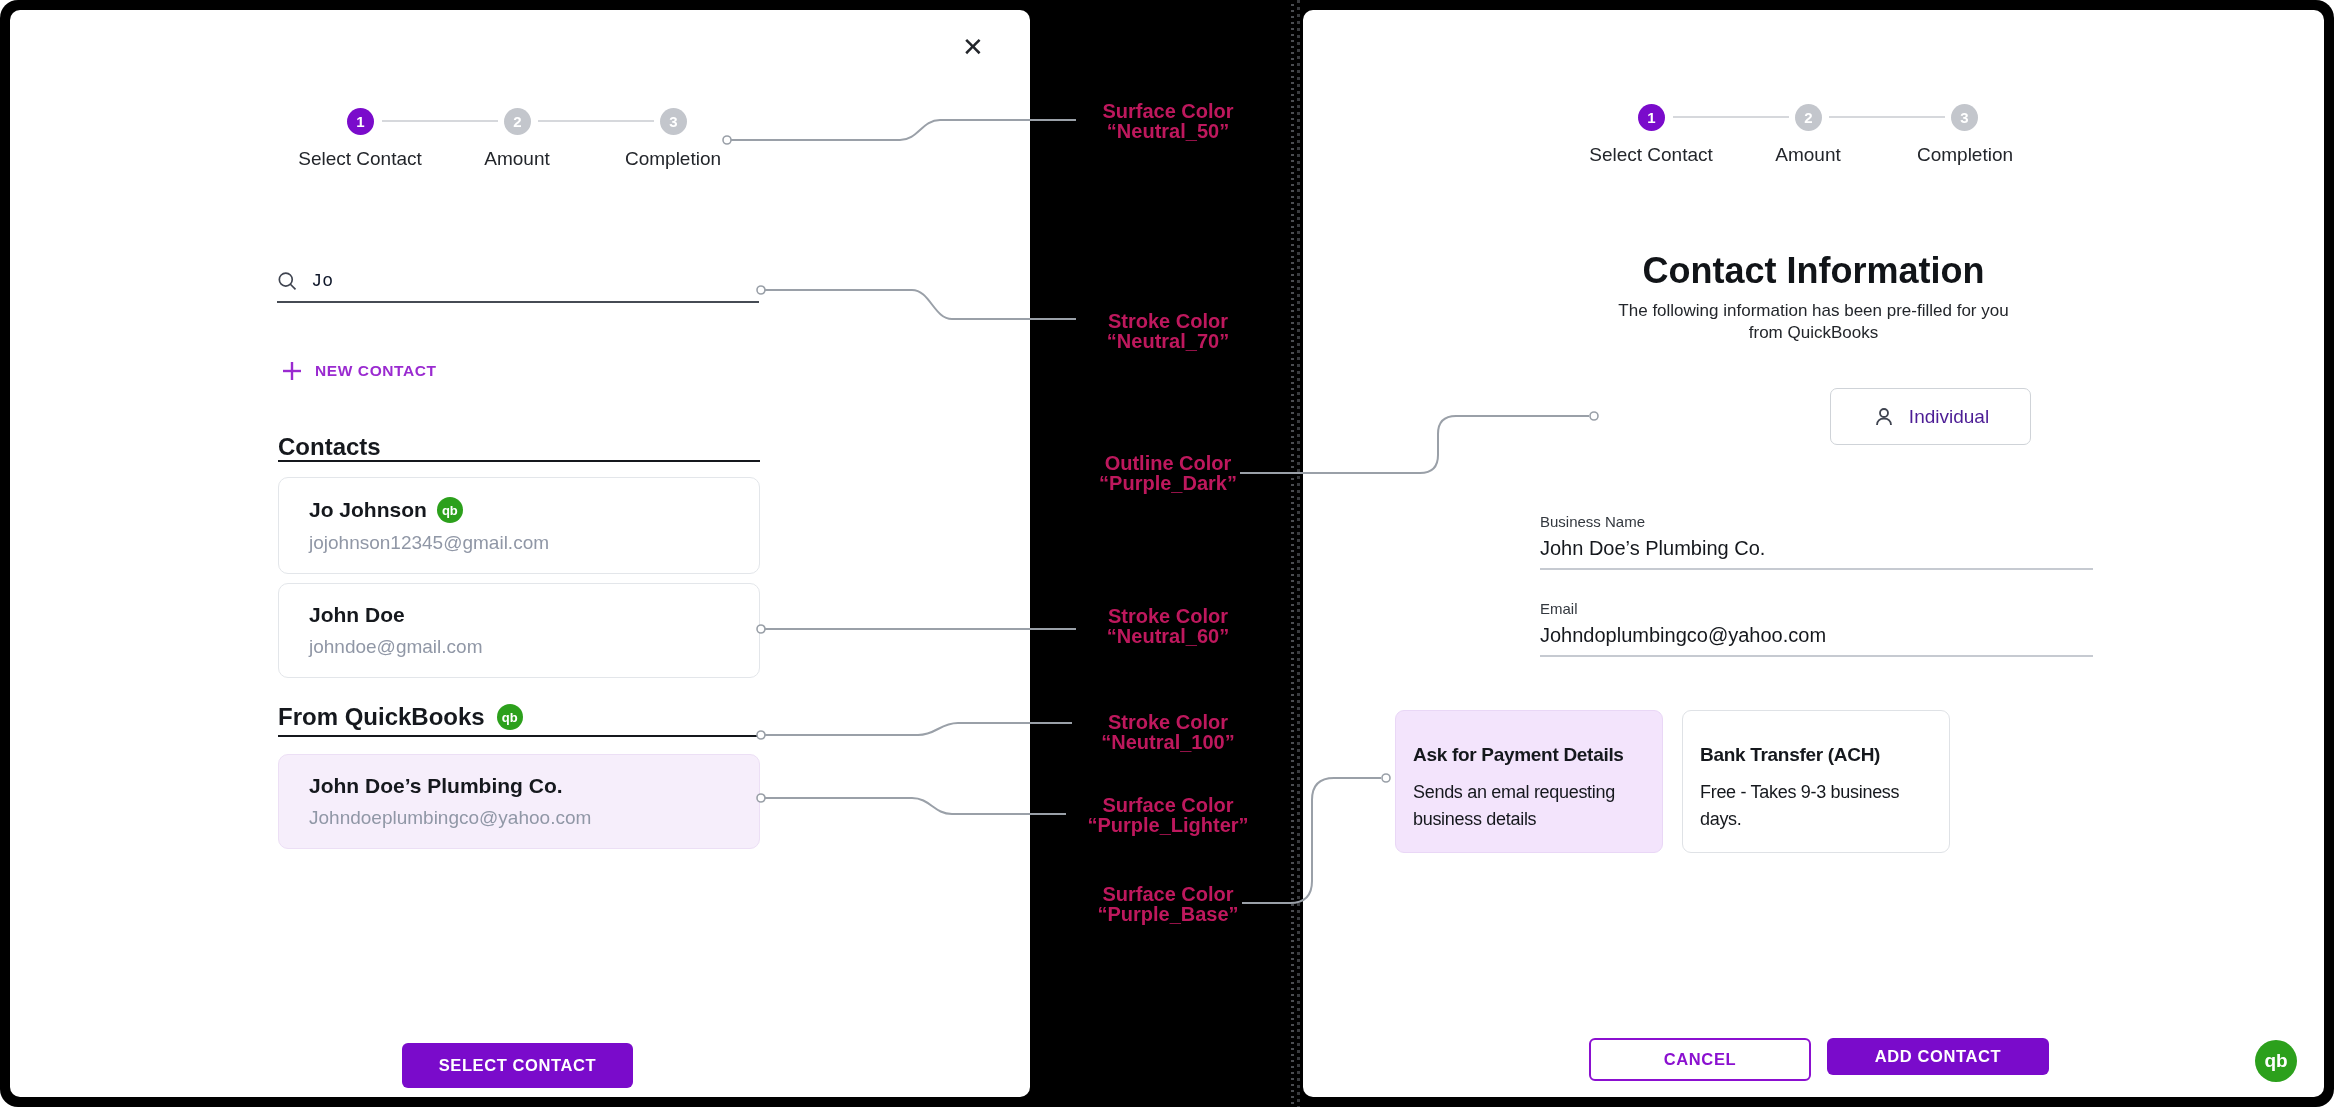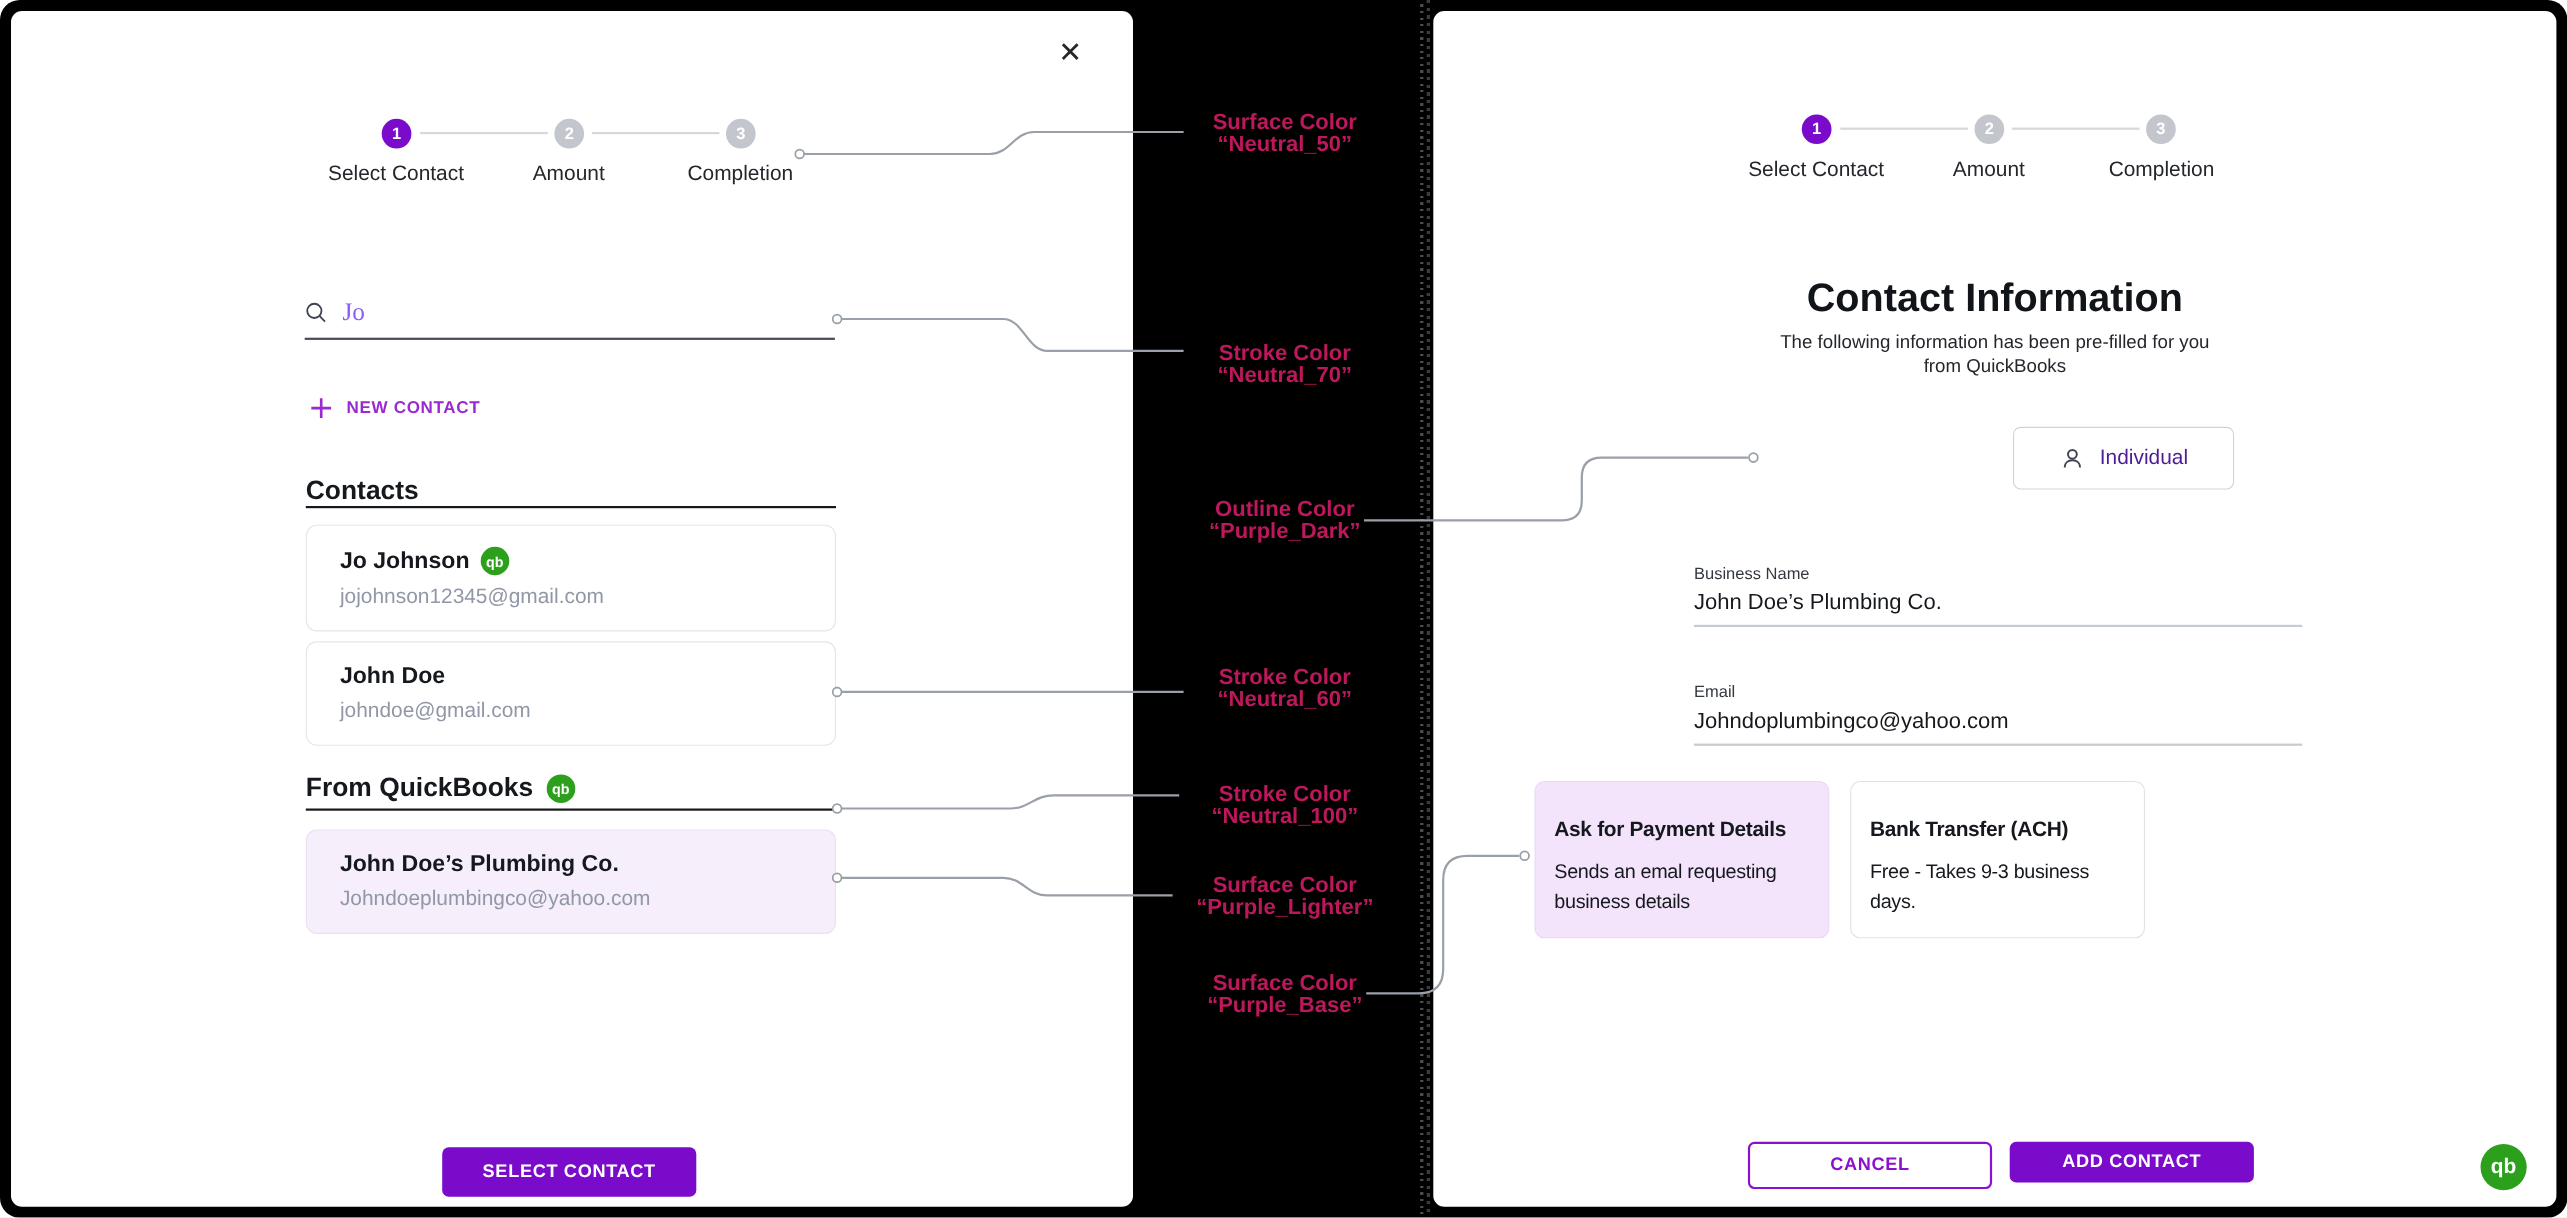--- a/index.html
+++ b/index.html
@@ -10,21 +10,21 @@
   .panel-right{left:1303px;width:1021px;}
   
   .step-circle{position:absolute;width:27px;height:27px;border-radius:50%;display:flex;align-items:center;justify-content:center;color:#fff;font-size:15px;font-weight:600;}
   .step-active{background:#7a0bcb;}
   .step-inactive{background:#c3c6cc;}
   .step-line{position:absolute;height:2px;background:#d6d8dc;}
   .step-label{position:absolute;transform:translateX(-50%);font-size:19px;color:#23262b;white-space:nowrap;}
   
   .close-btn{position:absolute;background:none;border:none;font-size:26px;color:#23262b;cursor:pointer;line-height:1;padding:0;}
   .search-wrap{position:absolute;left:267px;top:260px;width:482px;display:flex;align-items:center;gap:12px;border-bottom:2px solid #464b54;padding-bottom:9px;box-sizing:border-box;}
-  .search-wrap input{border:none;outline:none;font-size:23px;color:#8b5cf6;width:100%;font-family:Liberation Serif, serif;background:transparent;}
+  .search-wrap input{border:none;outline:none;font-size:18px;color:#0f172a;width:100%;font-family:Liberation Mono, monospace;background:transparent;}
   .new-contact{position:absolute;left:266px;top:350px;display:flex;align-items:center;gap:13px;background:none;border:none;cursor:pointer;color:#9a2ad0;font-size:15.5px;font-weight:700;letter-spacing:.6px;font-family:inherit;}
   .sec-head{position:absolute;font-size:24px;font-weight:700;color:#15181d;display:flex;align-items:center;gap:12px;}
   .sec-rule{position:absolute;width:482px;border-top:2px solid #15181d;}
   .contact-card{position:absolute;left:268px;width:482px;box-sizing:border-box;border:1.5px solid #e3e6ea;border-radius:10px;padding:19px 30px;background:#fff;cursor:pointer;}
   .contact-card .cname{font-size:21px;font-weight:700;color:#15181d;display:flex;align-items:center;gap:10px;margin-bottom:9px;}
   .contact-card .cemail{font-size:19px;color:#9097a6;}
   .card-purple{background:#f6eefb;border-color:#ecdff5;}
   .qb-badge{display:inline-flex;width:26px;height:26px;border-radius:50%;background:#2ca01c;color:#fff;align-items:center;justify-content:center;font-size:13px;font-weight:700;flex:0 0 auto;}
   .btn-solid{position:absolute;background:#7a0bcb;color:#fff;border:none;border-radius:6px;font-size:16.5px;font-weight:700;letter-spacing:.6px;font-family:inherit;cursor:pointer;display:flex;align-items:center;justify-content:center;}
   .btn-outline{position:absolute;background:#fff;color:#8b10d0;border:2px solid #8b10d0;border-radius:6px;font-size:16.5px;font-weight:700;letter-spacing:.6px;font-family:inherit;cursor:pointer;display:flex;align-items:center;justify-content:center;box-sizing:border-box;}
@@ -143,21 +143,21 @@
         <circle class="icon-stroke" cx="12" cy="8" r="4"></circle>
         <path class="icon-stroke" d="M5 20 c0-4 3-6.5 7-6.5 s7 2.5 7 6.5"></path>
       </svg>
       <span>Individual</span>
     </button>
 
     <div class="field" style="top:503px;">
       <div class="flabel">Business Name</div>
       <div class="fvalue">John Doe’s Plumbing Co.</div>
     </div>
-    <div class="field" style="top:611px;">
+    <div class="field" style="top:590px;">
       <div class="flabel">Email</div>
       <div class="fvalue">Johndoplumbingco@yahoo.com</div>
     </div>
 
     <div class="pay-card pay-selected" style="left:92px;top:700px;">
       <div class="ptitle">Ask for Payment Details</div>
       <div class="pdesc">Sends an emal requesting business details</div>
     </div>
     <div class="pay-card pay-white" style="left:379px;top:700px;">
       <div class="ptitle">Bank Transfer (ACH)</div>

